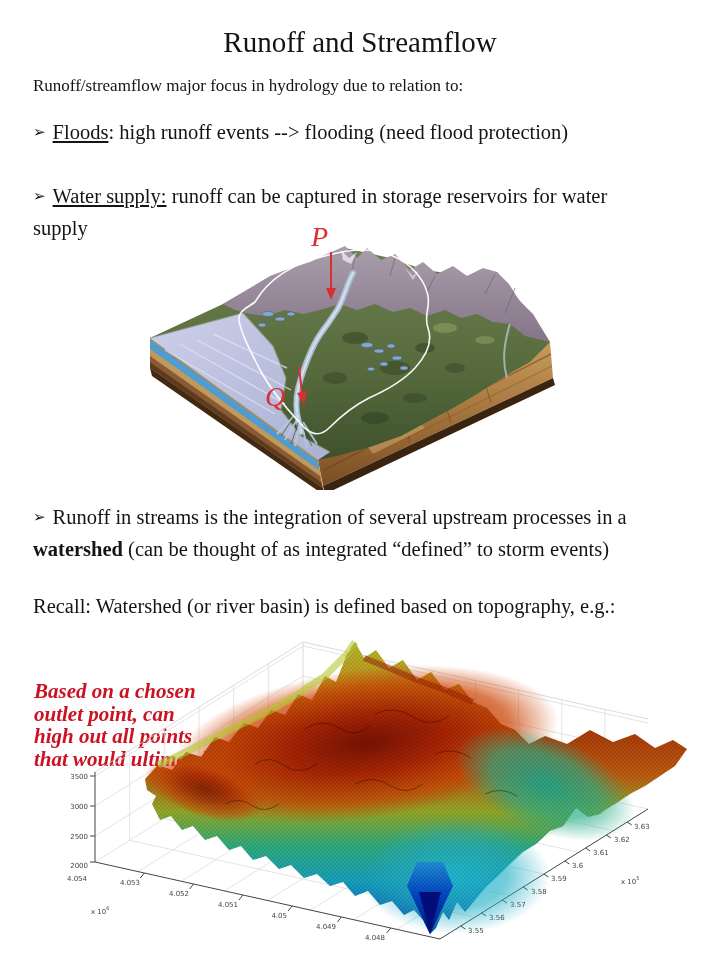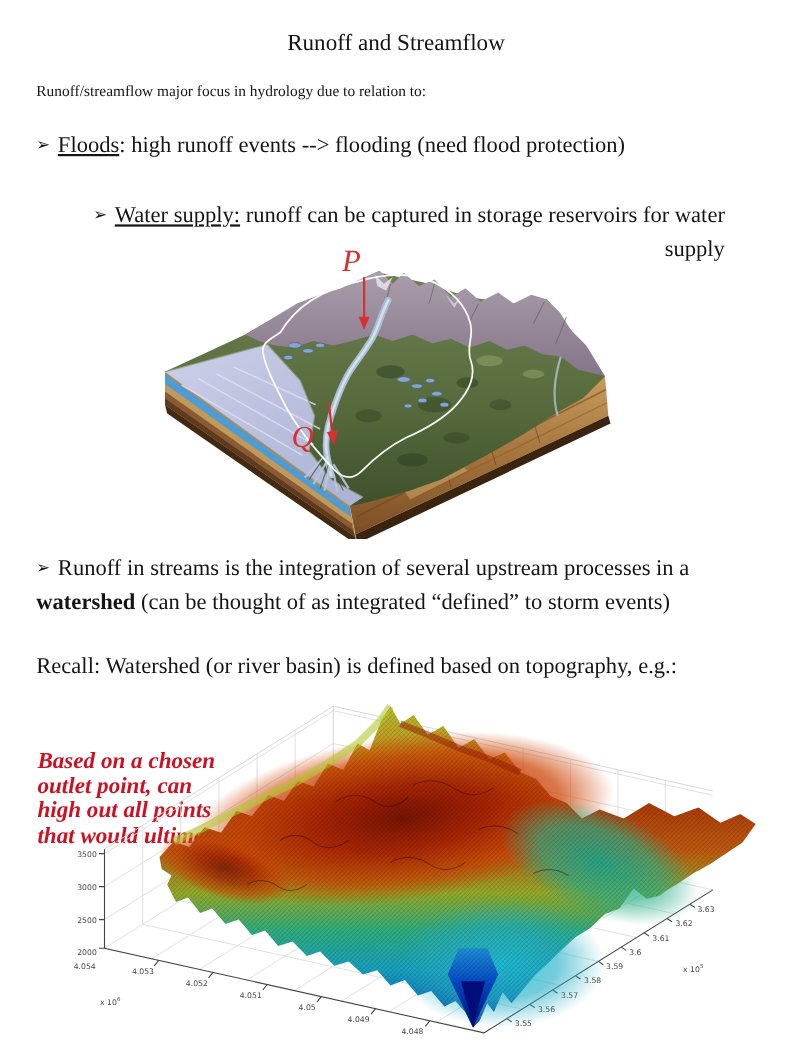--- a/index.html
+++ b/index.html
@@ -1,23 +1,23 @@
 <!DOCTYPE html>
 <html><head>
 <meta charset="utf-8">
 <style>
   html,body{margin:0;padding:0;background:#ffffff;}
   #slide{position:relative;width:720px;height:960px;background:#ffffff;overflow:hidden;
          font-family:"Liberation Serif",serif;color:#141414;}
   .abs{position:absolute;}
-  .title{top:26px;left:0;width:720px;text-align:center;font-size:21px;letter-spacing:0px;}
-  .intro{top:76px;left:33px;width:660px;font-size:14px;}
+  .title{top:26px;left:0;width:720px;text-align:center;font-size:29px;letter-spacing:0px;}
+  .intro{top:76px;left:33px;width:660px;font-size:17px;}
   .bullet{left:33px;font-size:20.5px;line-height:30px;}
   .b1{top:117px;width:668px;}
-  .b2{top:181px;width:626px;text-align:right;}
+  .b2{top:181px;width:626px;}
   .b3{top:502px;width:676px;}
   .recall{top:595px;left:33px;width:660px;font-size:20.5px;}
   .marker{font-family:"DejaVu Sans",sans-serif;font-size:15px;position:relative;top:-2px;padding-right:7px;}
   .ul{text-decoration:underline;text-underline-offset:2px;}
   .bold{font-weight:bold;}
   .note{top:680px;left:34px;width:210px;font-size:21px;font-weight:bold;font-style:italic;
         color:#cc1122;line-height:22.5px;}
   svg{display:block;}
   .svgwrap{position:absolute;}
 </style>

